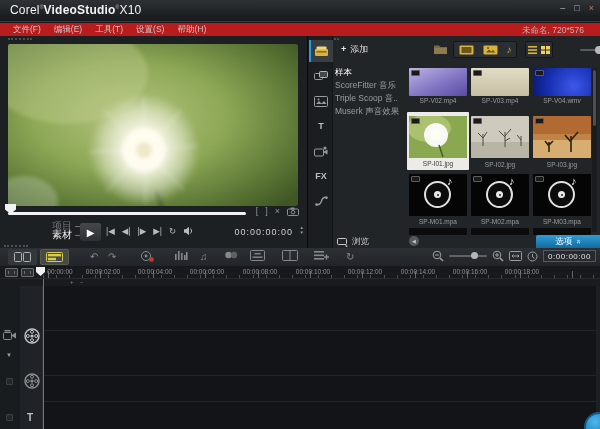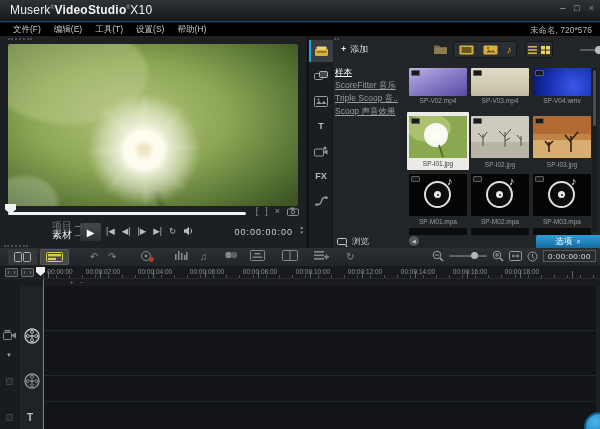--- a/index.html
+++ b/index.html
@@ -15,24 +15,24 @@
   .brand sup{font-size:5px;color:#bbb;}
   .tabs{position:absolute;left:203px;top:3px;display:flex;gap:4px;}
   .tab{width:50px;height:17px;background:linear-gradient(#3d4146,#26292d);color:#e8e8e8;
        font-size:9.5px;display:flex;align-items:center;justify-content:center;border-radius:2px 2px 0 0;}
   .tab.wide{width:56px;}
   .tab.active{background:linear-gradient(#2fb2ea,#1484c4);color:#fff;}
   .winbtns{position:absolute;right:6px;top:3px;display:flex;gap:9px;font-size:9px;color:#b8b8b8;}
   .winbtns .close{color:#c87863;}
 
   
-  .menubar{position:absolute;left:0;top:23px;width:600px;height:13px;background:#000000;
+  .menubar{position:absolute;left:0;top:23px;width:600px;height:13px;background:#b91c1c;
            display:flex;align-items:center;font-size:8.5px;color:#c8c8c8;}
   .menubar .mitem{margin-left:13px;}
-  .projinfo{position:absolute;right:8px;top:2px;font-size:8.5px;color:#b8b8b8;}
+  .projinfo{position:absolute;right:16px;top:2px;font-size:8.5px;color:#b8b8b8;}
 
   
   .main{position:absolute;left:0;top:36px;width:600px;height:212px;}
   .preview-pane{position:absolute;left:0;top:0;width:308px;height:212px;background:#1d2023;border-right:1px solid #0a0b0c;}
   .grip{width:24px;height:3px;border-top:2px dotted #4b4e52;position:absolute;}
   .preview-pane .grip{left:8px;top:2px;}
 
   .videoframe{position:absolute;left:8px;top:8px;width:290px;height:162px;background:#000;
               border-radius:2px;overflow:hidden;}
 
@@ -67,21 +67,21 @@
   .addbtn .plus{color:#e8e8e8;font-weight:bold;margin-right:4px;}
   .filter-group{position:absolute;left:120px;top:5px;width:64px;height:17px;background:#2b2e32;border:1px solid #141619;
                 border-radius:2px;display:flex;align-items:center;justify-content:space-around;}
   .view-group{position:absolute;left:192px;top:5px;width:28px;height:17px;background:#2b2e32;border:1px solid #141619;
               border-radius:2px;display:flex;align-items:center;justify-content:space-around;}
   .folder{position:absolute;left:100px;top:7px;}
   .size-slider{position:absolute;left:247px;top:13px;width:41px;height:2px;background:#5a5d61;border-radius:1px;}
   .size-slider .thumb{position:absolute;left:15px;top:-3px;width:8px;height:8px;border-radius:50%;background:#b8babd;}
 
   .cats{position:absolute;left:26px;top:30px;width:74px;font-size:8.5px;line-height:13px;}
-  .cat{color:#9a9da0;white-space:nowrap;text-decoration:underline;}
+  .cat{color:#9a9da0;white-space:nowrap;}
   .cat.active{color:#ffffff;}
 
   .thumb{position:absolute;border-radius:1px;overflow:hidden;background:#111;}
   .thumb .badge{position:absolute;left:2px;top:2px;width:9px;height:6px;background:#1a1a1a;border:1px solid #5d5d5d;border-radius:1px;}
   .tlabel{position:absolute;width:58px;text-align:center;font-size:6.5px;color:#9a9da0;white-space:nowrap;}
   .sel-tile{position:absolute;background:#ecebe7;border-radius:1px;}
   .sel-tile .tlabel{color:#3a3a3a;}
   .vinyl{position:absolute;left:15px;top:7px;width:27px;height:27px;border-radius:50%;background:#0c0c0c;border:2px solid #e0e0e0;}
   .vinyl::before{content:"";position:absolute;left:8px;top:8px;width:7px;height:7px;border-radius:50%;background:#e8e8e8;}
   .vinyl::after{content:"";position:absolute;left:11px;top:11px;width:2px;height:2px;border-radius:50%;background:#222;}
@@ -143,21 +143,21 @@
   .ttl-T{font-size:10px;color:#c0c3c6;font-weight:bold;}
   svg{display:block;}
 </style>
 </head>
 <body>
 
 <div class="app">
 
   <div class="titlebar">
     <div class="brand">
-      <span>Muserk</span><sup>®</sup><b>VideoStudio</b><sup>®</sup><span>X10</span>
+      <span>Corel</span><sup>®</sup><b>VideoStudio</b><sup>®</sup><span>X10</span>
     </div>
     <div class="winbtns">
       <span>–</span>
       <span>□</span>
       <span class="close">×</span>
     </div>
   </div>
 
   <div class="menubar">
     <span class="mitem">文件(F)</span>
@@ -338,21 +338,21 @@
         </div>
         <div class="size-slider">
             <div class="thumb"></div>
           </div>
       </div>
 
       <div class="cats">
         <div class="cat active">样本</div>
         <div class="cat">ScoreFitter 音乐</div>
         <div class="cat">Triple Scoop 音..</div>
-        <div class="cat">Scoop 声音效果</div>
+        <div class="cat">Muserk 声音效果</div>
       </div>
 
       <div class="thumb" style="left:100px;top:32px;width:58px;height:28px;background:linear-gradient(155deg,#beb3e4,#8276c4 55%,#5a4aa2);">
           <div class="badge"></div>
         </div>
       <div class="tlabel" style="left:100px;top:61px;">SP-V02.mp4</div>
       <div class="thumb" style="left:162px;top:32px;width:58px;height:28px;background:linear-gradient(#e2dcc6,#c4bda2);">
           <div class="badge"></div>
         </div>
       <div class="tlabel" style="left:162px;top:61px;">SP-V03.mp4</div>

